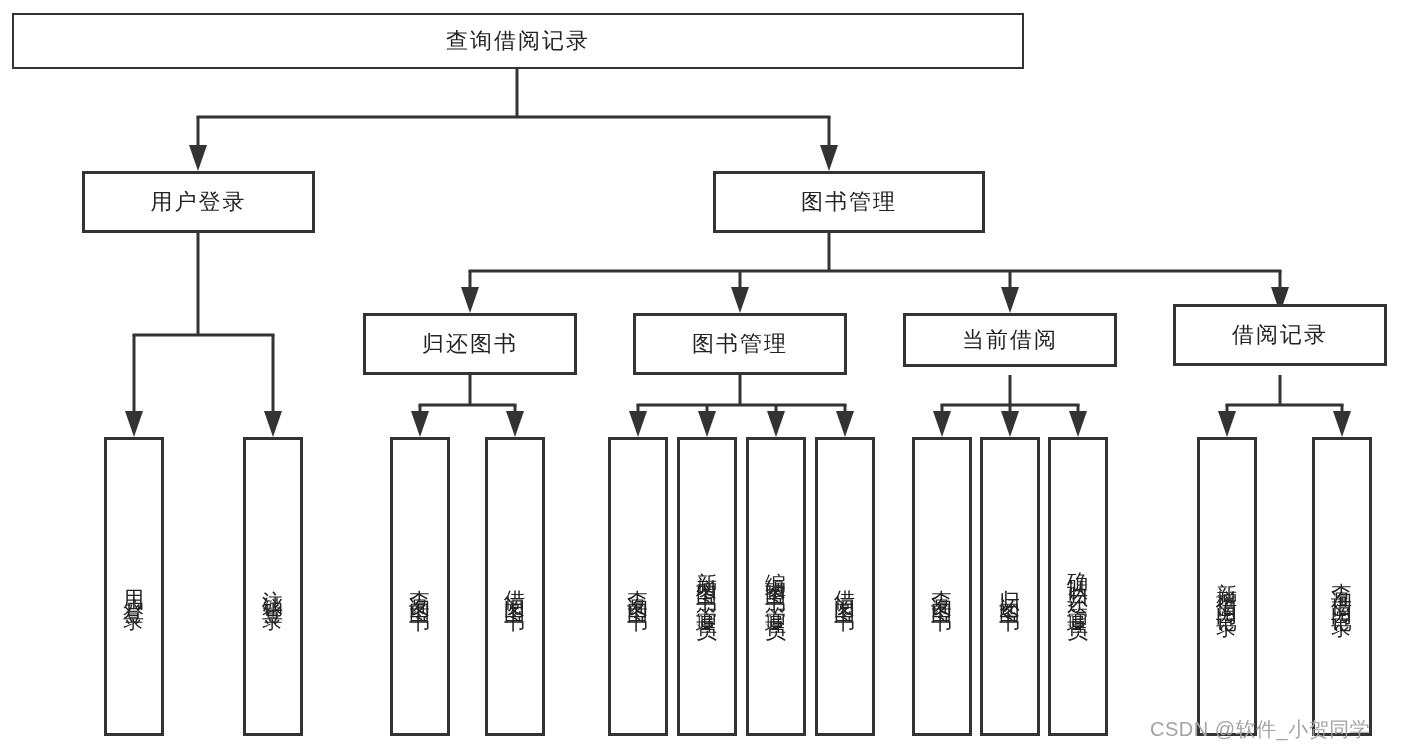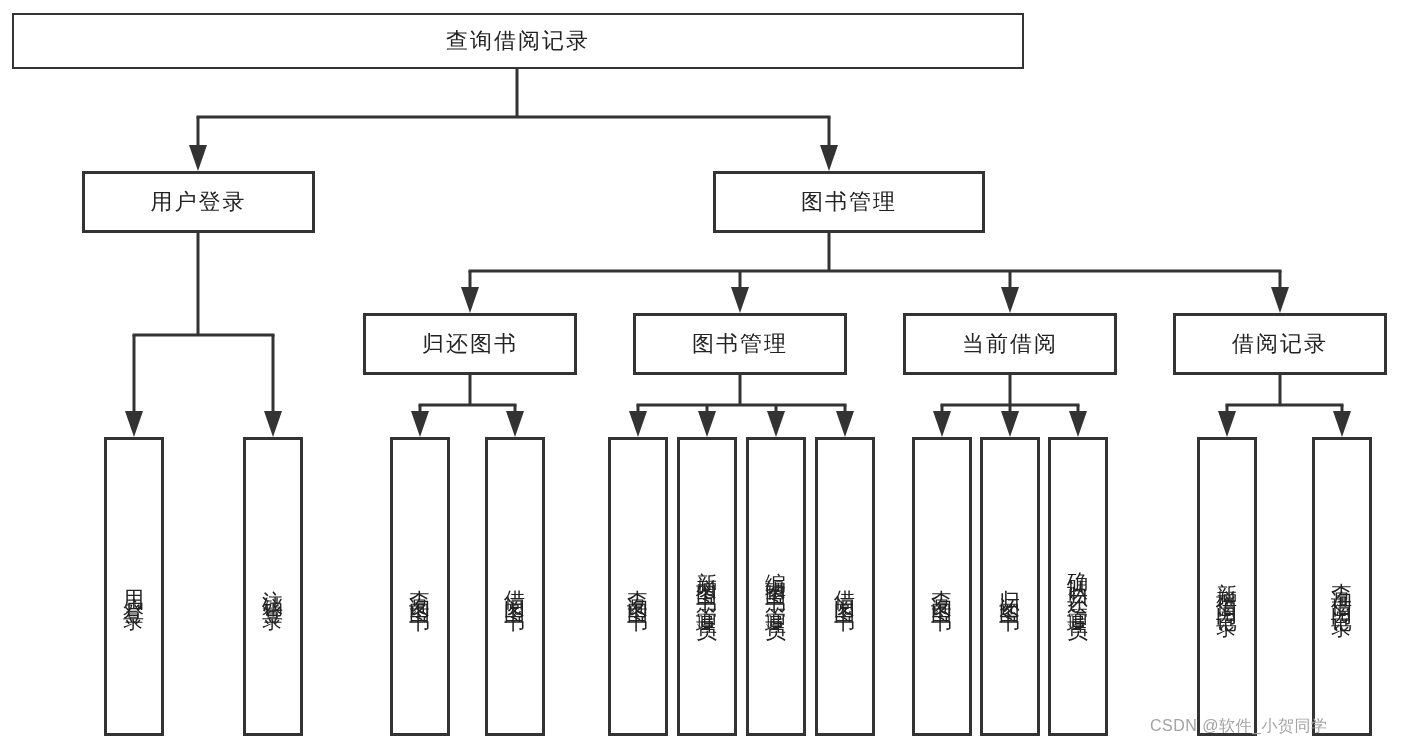--- a/index.html
+++ b/index.html
@@ -39,21 +39,21 @@
     font-size: 21px;
     letter-spacing: 7px;
     line-height: 1;
     color: #222222;
   }
   .watermark {
     position: absolute;
     left: 1150px;
     top: 716px;
     width: 250px;
-    font-size: 16px;
+    font-size: 20px;
     color: #a3a3a3;
     letter-spacing: 0.5px;
     white-space: nowrap;
   }
 </style>
 </head>
 <body>
 
 <div class="canvas">
 
@@ -122,24 +122,24 @@
   <div class="box" style="left:713px; top:171px; width:272px; height:62px;">
     <span class="hlabel">图书管理</span>
   </div>
 
   <div class="box" style="left:363px; top:313px; width:214px; height:62px;">
     <span class="hlabel">归还图书</span>
   </div>
   <div class="box" style="left:633px; top:313px; width:214px; height:62px;">
     <span class="hlabel">图书管理</span>
   </div>
-  <div class="box" style="left:903px; top:313px; width:214px; height:62px;">
+  <div class="box" style="left:903px; top:313px; width:214px; height:54px;">
     <span class="hlabel">当前借阅</span>
   </div>
-  <div class="box" style="left:1173px; top:313px; width:214px; height:62px;">
+  <div class="box" style="left:1173px; top:304px; width:214px; height:62px;">
     <span class="hlabel">借阅记录</span>
   </div>
 
   <div class="box tall" style="left:104px; top:437px; width:60px; height:299px;">
     <span class="vlabel">用户登录</span>
   </div>
   <div class="box tall" style="left:243px; top:437px; width:60px; height:299px;">
     <span class="vlabel">注销登录</span>
   </div>
 

